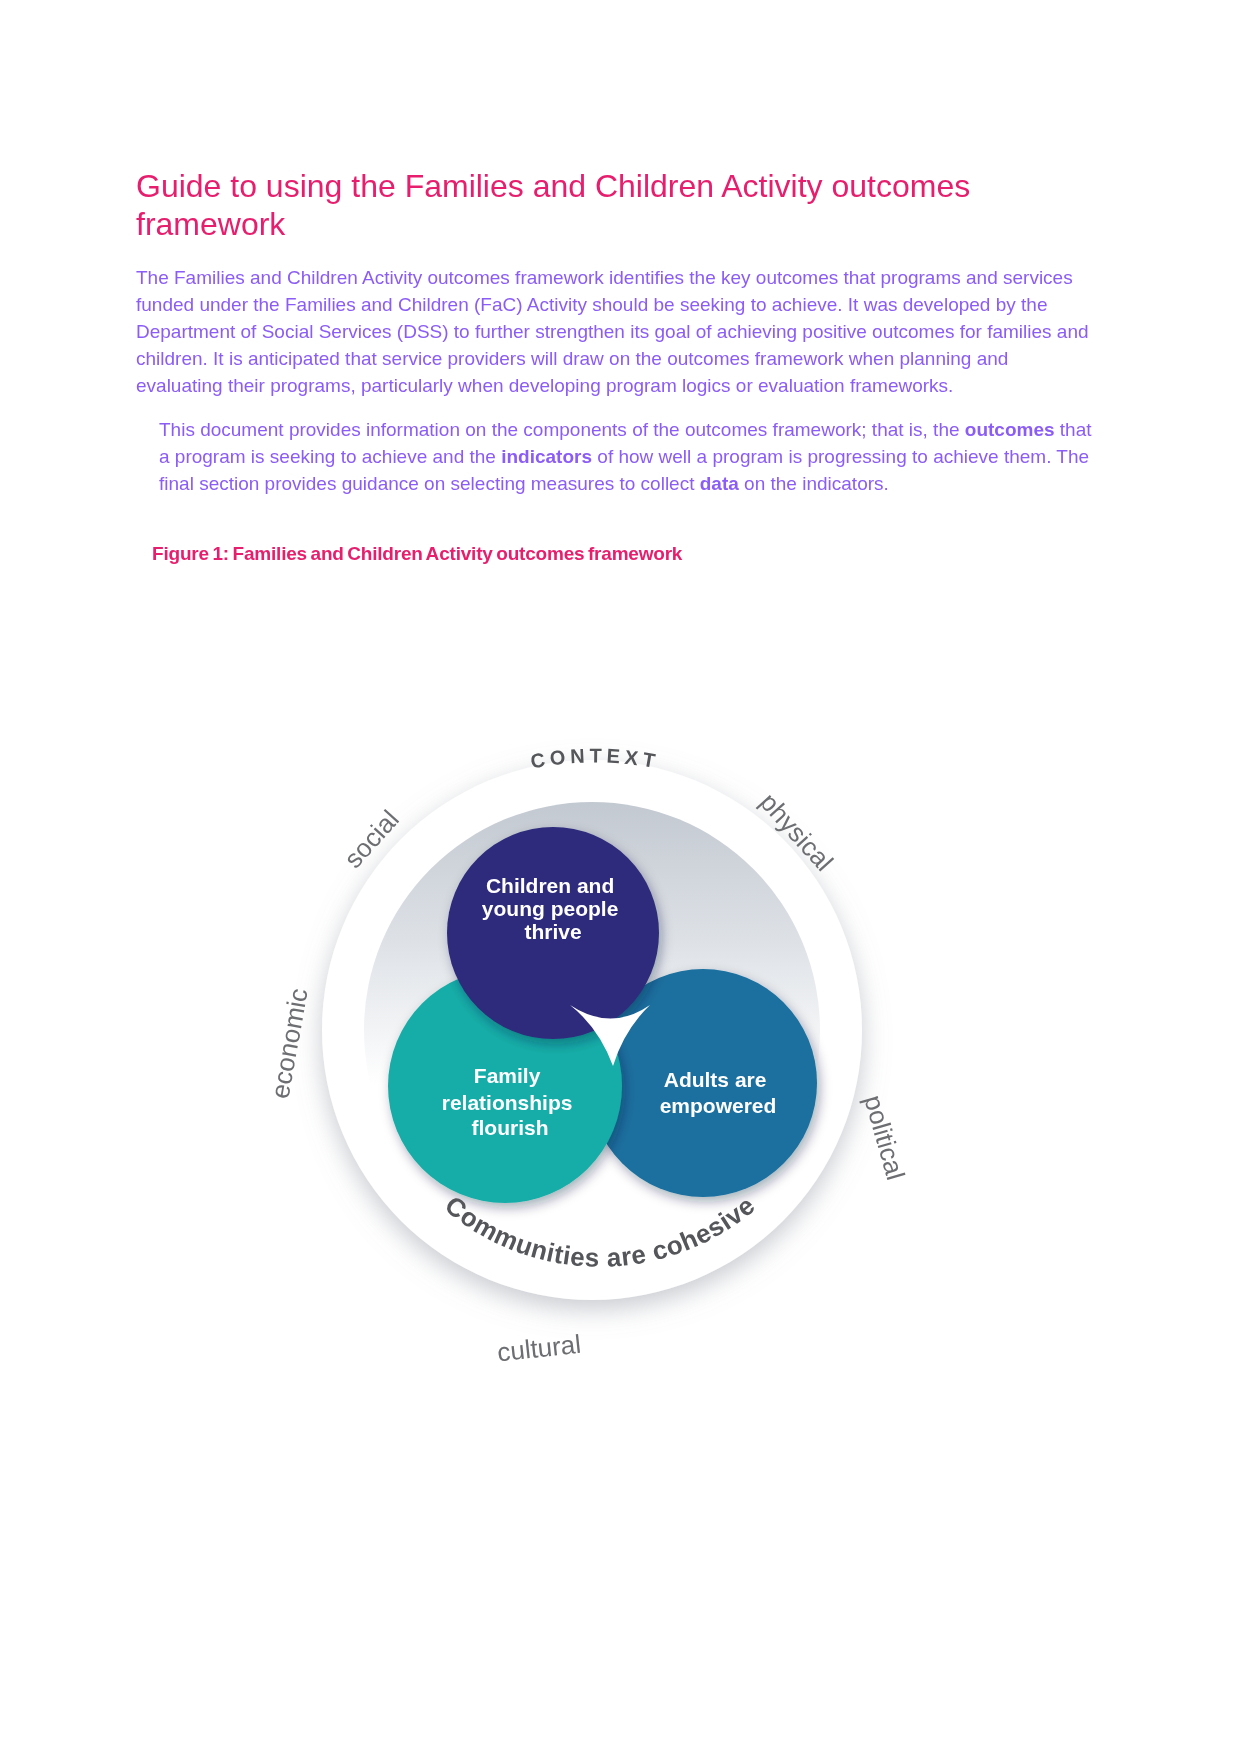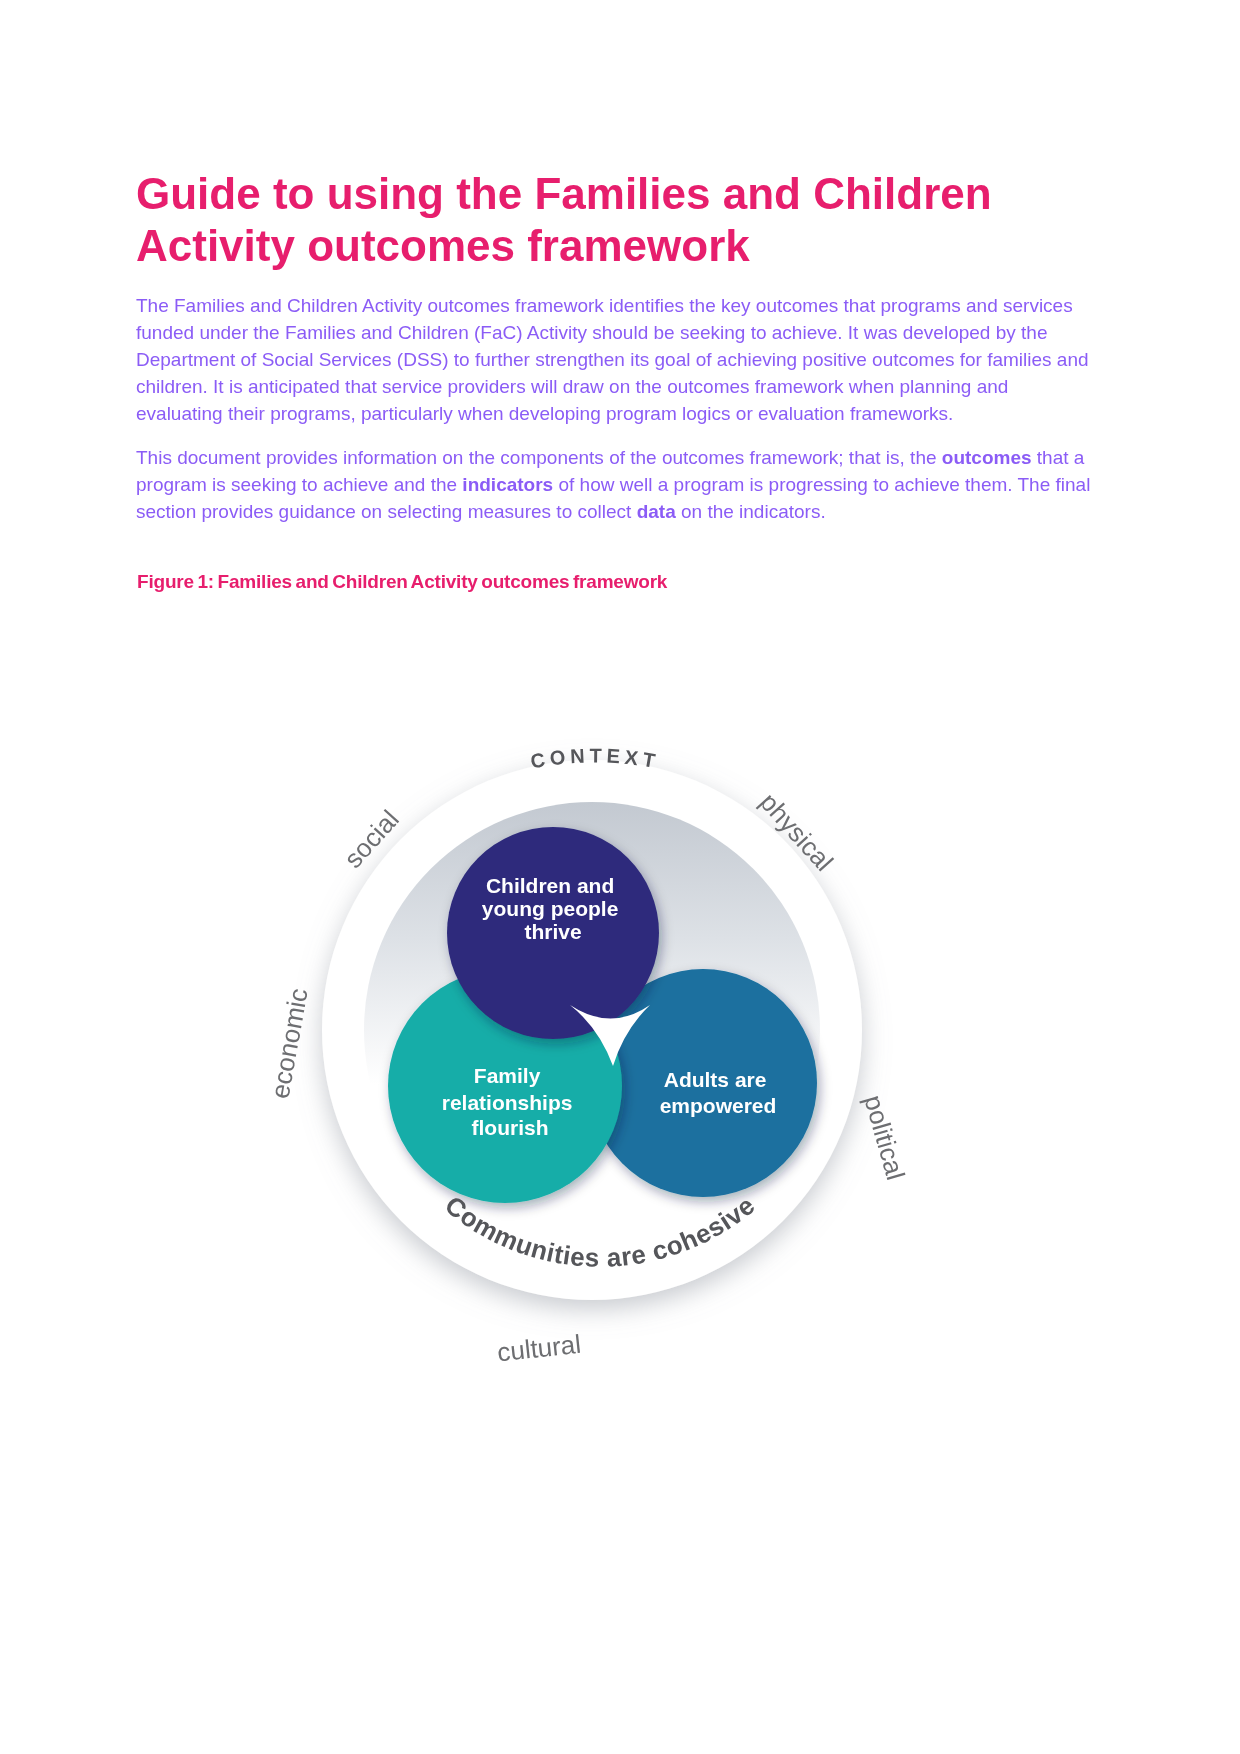--- a/index.html
+++ b/index.html
@@ -13,34 +13,34 @@
   }
   .content{
     position:absolute;
     left:136px;
     top:0;
     width:958px;
   }
   h1.title{
     margin:168px 0 0 0;
     max-width:872px;
-    font-size:44px;
-    font-weight:700;
+    font-size:32px;
+    font-weight:400;
     line-height:1.18;
     color:#e71e6d;
   }
   p.body{
     margin:20px 0 0 0;
     font-size:19px;
     line-height:27px;
     color:#8b5cf6;
   }
-  p.body.second{margin-top:17px;}
+  p.body.second{margin-top:17px;margin-left:23px;}
   p.caption{
-    margin:46px 0 0 1px;
+    margin:46px 0 0 16px;
     font-size:19px;
     font-weight:700;
     color:#e71e6d;
     word-spacing:-1.5px;
     letter-spacing:-0.2px;
   }
   .figure{
     position:absolute;
     left:240px;
     top:660px;

